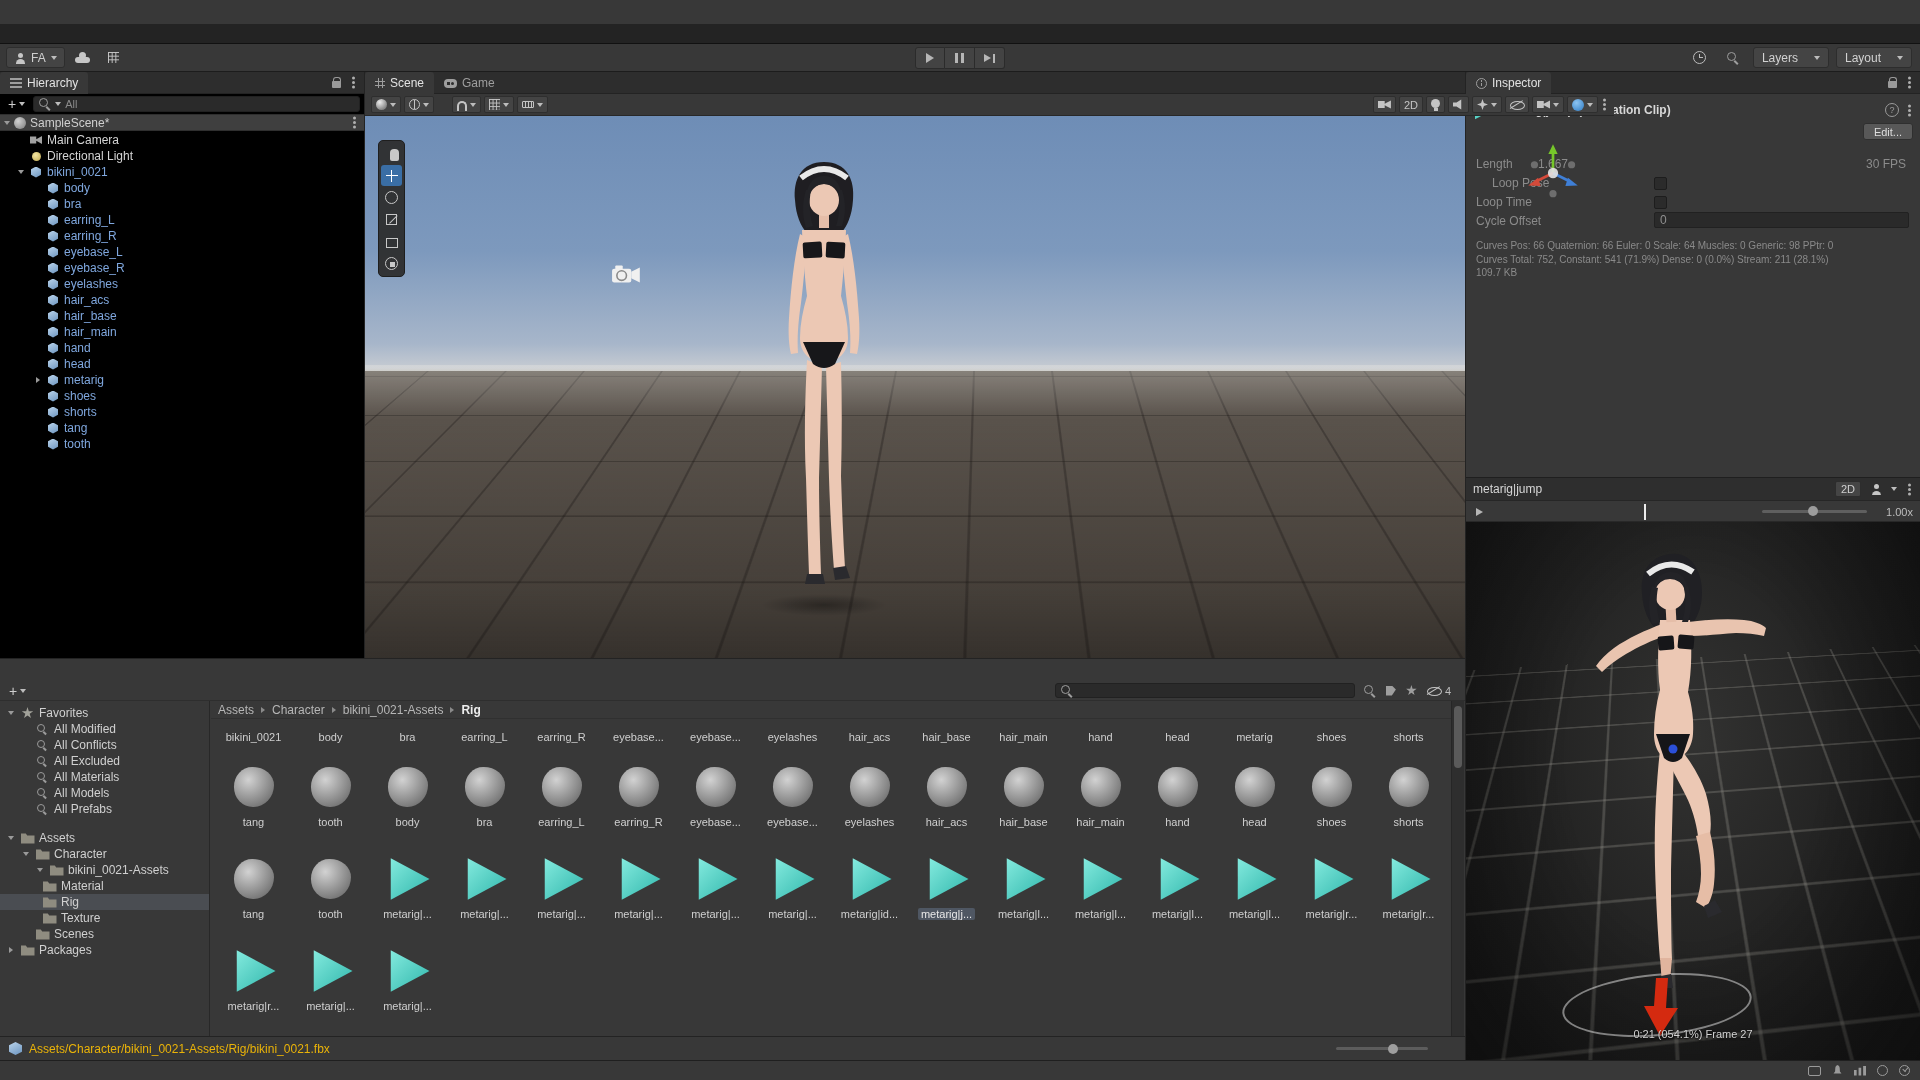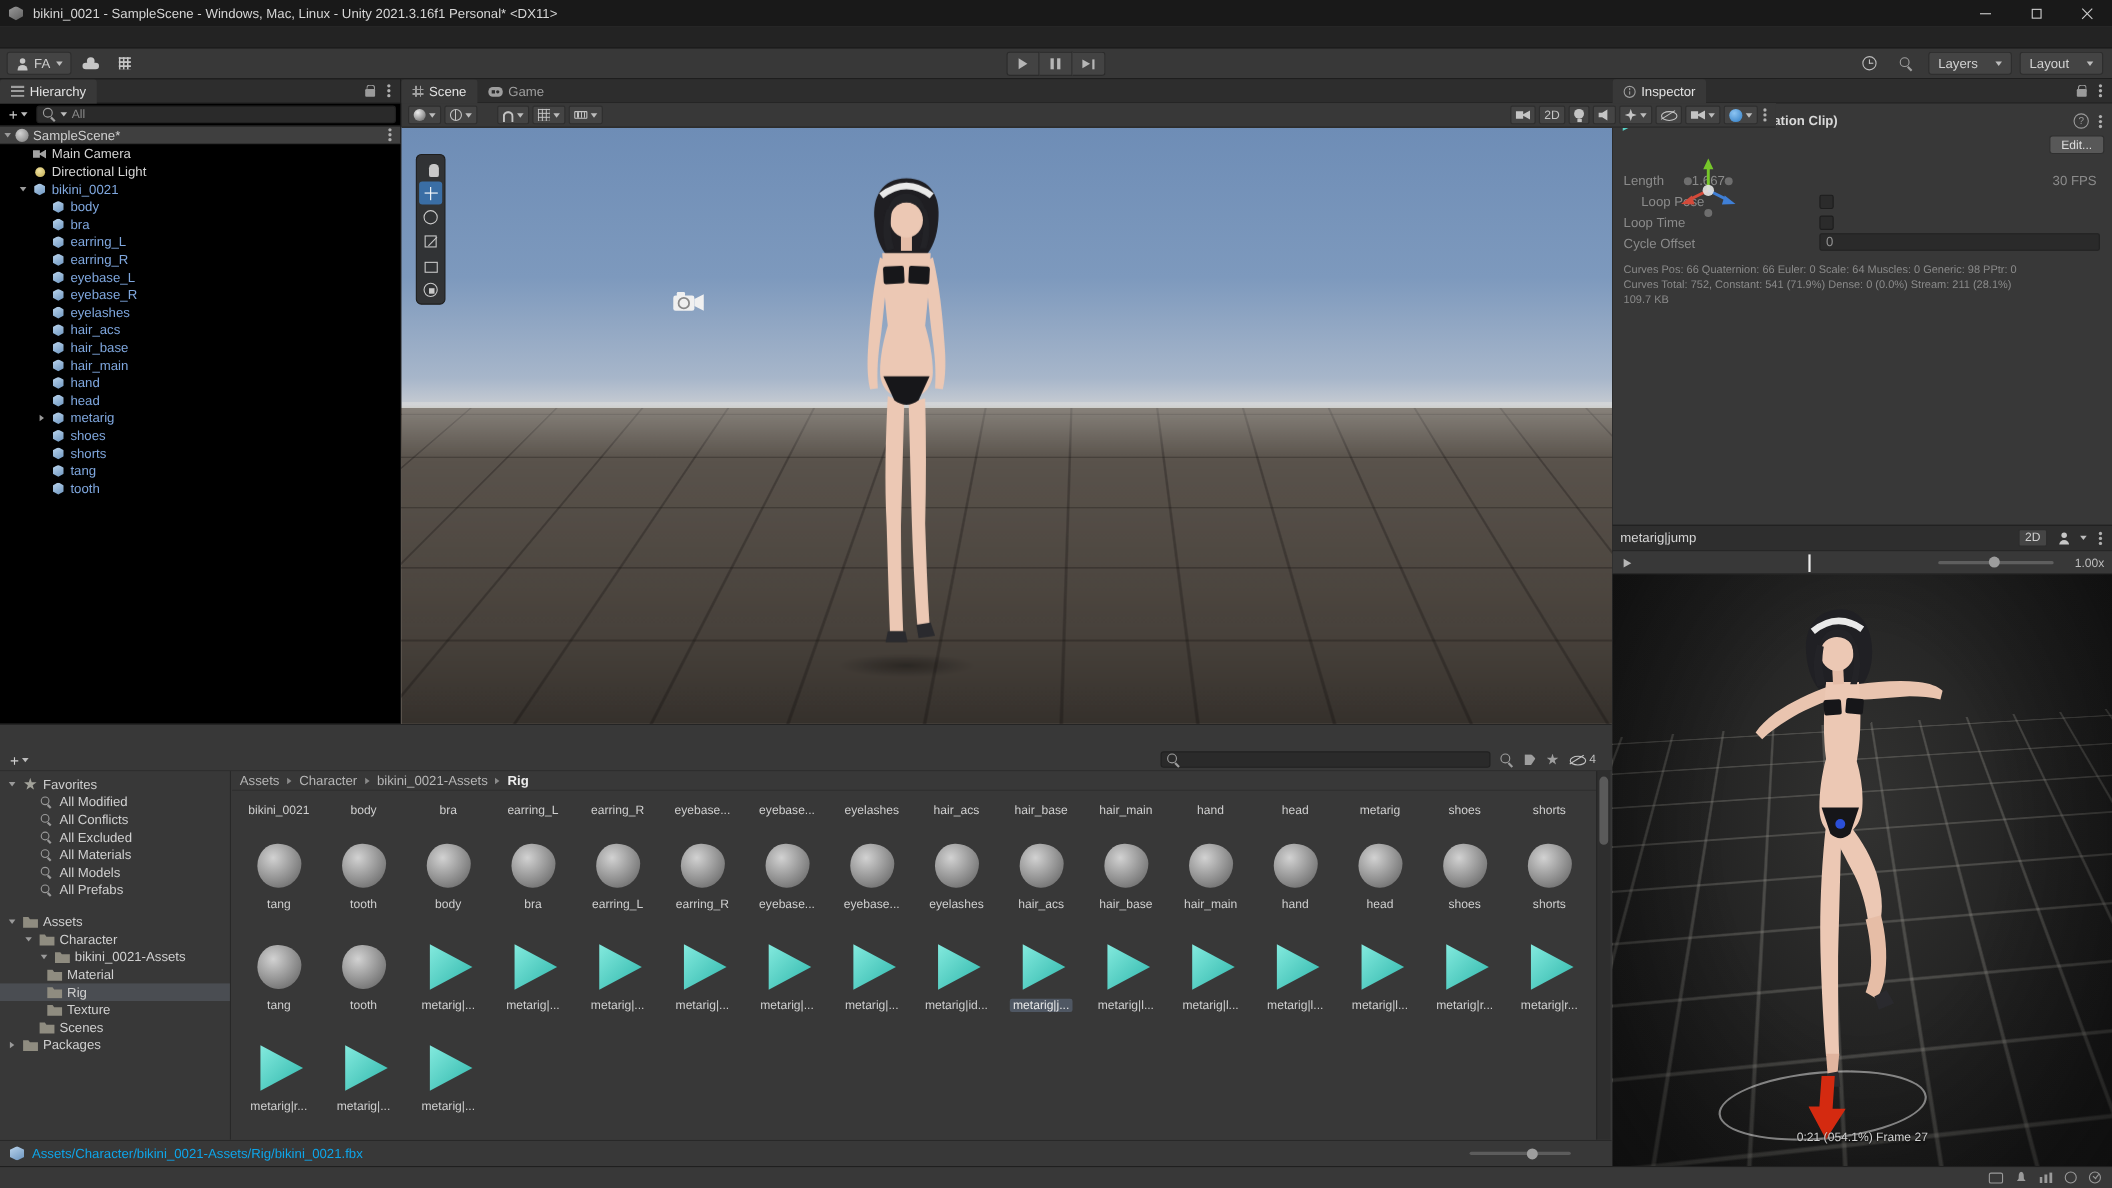--- a/index.html
+++ b/index.html
@@ -221,53 +221,38 @@
   .cell.t-mesh .thumb-i{width:40px;height:40px;background:radial-gradient(circle at 36% 32%,#d2d2d2,#747474 78%);border-radius:46% 54% 52% 48%/50% 46% 56% 50%}
   .cell.t-anim .thumb-i{width:44px;height:44px;background:linear-gradient(135deg,#8aeee2,#2db5aa);clip-path:polygon(12% 3%,100% 50%,12% 97%)}
   .cell-label{max-width:75px;font-size:11px;color:#cfcfcf;white-space:nowrap;overflow:hidden;padding:0 3px;border-radius:2px}
   .cell.selected .cell-label{background:#4f5763;color:#e8e8e8}
   .vscroll{position:absolute;right:1px;top:42px;width:13px;bottom:0;background:#2e2e2e;border-left:1px solid #262626}
   .vscroll .thumb{position:absolute;left:2px;right:2px;top:5px;height:62px;border-radius:5px;background:#5a5a5a}
 
   
   .proj-status{position:absolute;left:0;top:1036px;width:1465px;height:24px;background:#383838;border-top:1px solid #232323;display:flex;align-items:center;gap:7px;padding:0 9px;z-index:40}
   .fbx-icon{width:13px;height:13px;background:linear-gradient(150deg,#bad4ec,#6b94bf);clip-path:polygon(50% 0,100% 25%,100% 75%,50% 100%,0 75%,0 25%)}
-  .status-text{color:#0ea5e9}
+  .status-text{color:#eab308}
   .size-slider{margin-left:auto;width:92px;height:3px;background:#5c5c5c;border-radius:2px;position:relative;margin-right:28px}
   .size-knob{position:absolute;left:56%;top:-3.5px;width:10px;height:10px;border-radius:50%;background:#9e9e9e}
   .global-status{position:absolute;left:0;top:1060px;width:1920px;height:20px;background:#383838;border-top:1px solid #1f1f1f;display:flex;align-items:center;z-index:45}
   .gs-icons{margin-left:auto;display:flex;align-items:center;gap:11px;padding-right:10px}
   .gsi-screen{width:13px;height:10px;border:1.5px solid #9a9a9a;border-radius:2px}
   .gsi-circle{width:11px;height:11px;border:1.5px solid #9a9a9a;border-radius:50%}
   .gsi-bell{width:11px;height:11px;background:#9a9a9a;clip-path:polygon(50% 0,64% 10%,70% 25%,72% 60%,86% 78%,14% 78%,28% 60%,30% 25%,36% 10%)}
   .gsi-bars{width:12px;height:10px;background:#9a9a9a;clip-path:polygon(0 100%,0 45%,22% 45%,22% 100%,38% 100%,38% 22%,60% 22%,60% 100%,76% 100%,76% 0,100% 0,100% 100%)}
   .gsi-check{width:11px;height:11px;border:1.5px solid #9a9a9a;border-radius:50%;position:relative}
   .gsi-check::before{content:"";position:absolute;left:2px;top:3.5px;width:4px;height:1.4px;background:#9a9a9a;transform:rotate(45deg)}
   .gsi-check::after{content:"";position:absolute;left:3.6px;top:3.4px;width:5px;height:1.4px;background:#9a9a9a;transform:rotate(-50deg)}
 </style>
 </head>
 <body>
 
 <div class="app">
 
-  <div class="titlebar">
-    <span class="app-icon"></span>
-    <span class="title-text">bikini_0021 - SampleScene - Windows, Mac, Linux - Unity 2021.3.16f1 Personal* &lt;DX11&gt;</span>
-    <div class="win-controls">
-      <div class="win-btn">
-          <span class="glyph-min"></span>
-        </div>
-      <div class="win-btn">
-          <span class="glyph-max"></span>
-        </div>
-      <div class="win-btn">
-          <span class="glyph-close"></span>
-        </div>
-    </div>
-  </div>
 
   <div class="menubar">
 
   <span class="menu-item"></span>
       <span class="menu-item"></span>
       <span class="menu-item"></span>
       <span class="menu-item"></span>
       <span class="menu-item"></span>
       <span class="menu-item"></span>
       <span class="menu-item"></span>

